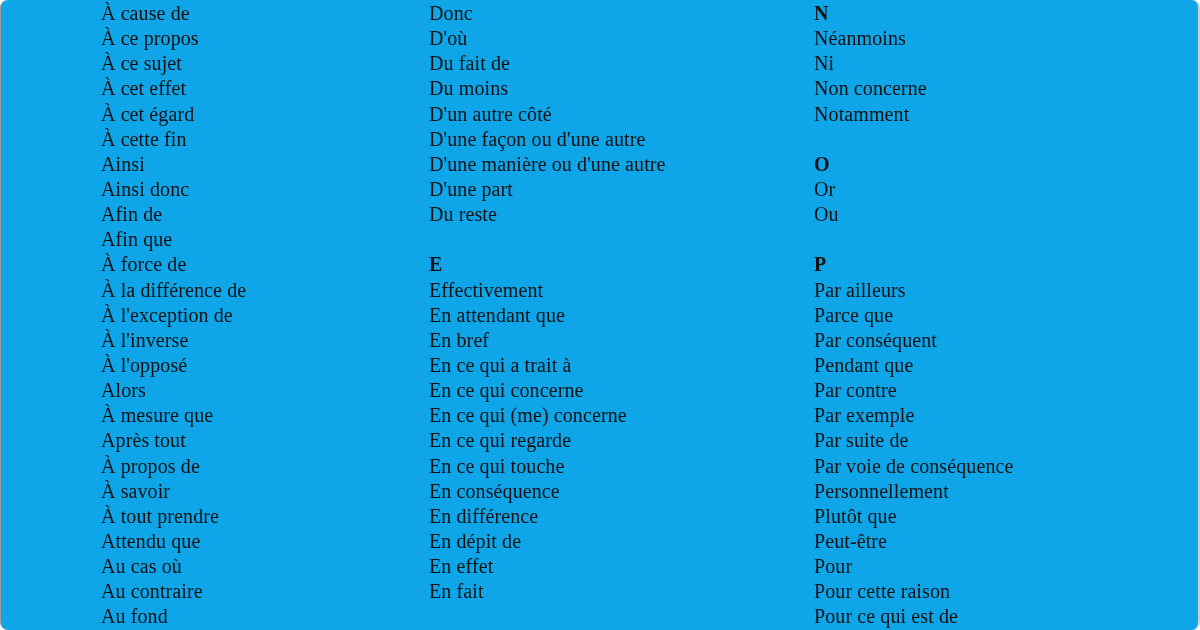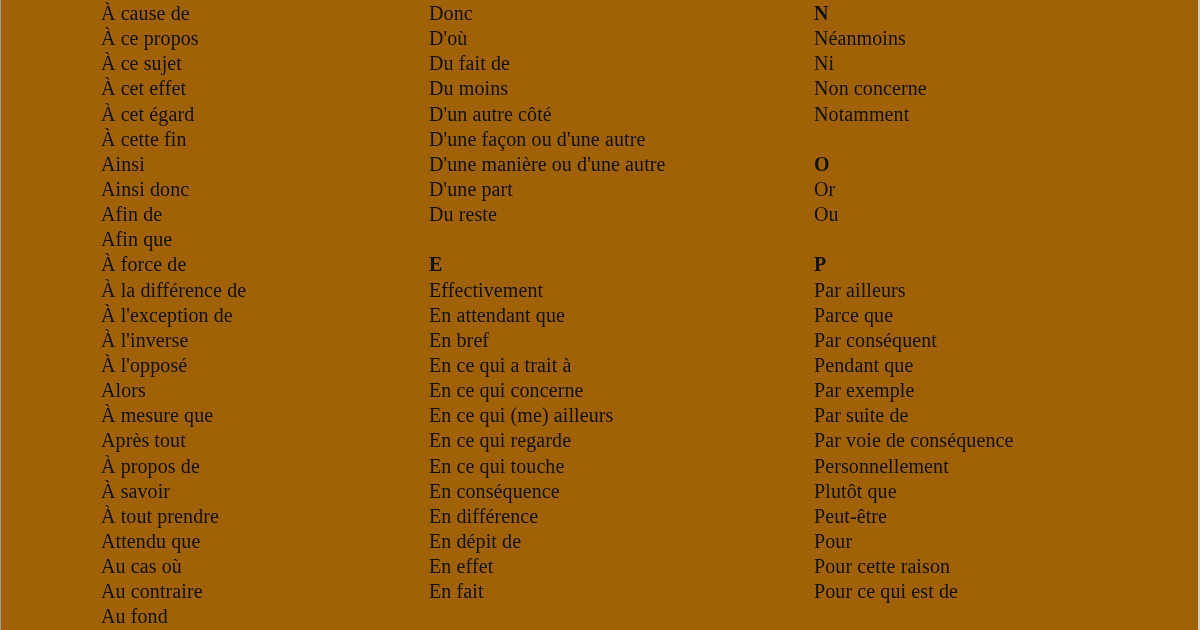--- a/index.html
+++ b/index.html
@@ -14,24 +14,25 @@
       position: relative;
       font-family: "Liberation Serif", "DejaVu Serif", serif;
       color: #111111;
     }
     .page {
       position: absolute;
       left: 0;
       top: 0;
       width: 1200px;
       height: 630px;
-      background: #a16207;
+      background: #0ea5e9;
       box-sizing: border-box;
       border-left: 1px solid #9a9a9a;
       border-right: 2px solid #cfcfcf;
+      border-radius: 8px;
     }
     .column {
       position: absolute;
       top: 1px;
       margin: 0;
       padding: 0;
       list-style: none;
     }
     .col-1 { left: 100px; }
     .col-2 { left: 428px; }
@@ -89,21 +90,21 @@
       <li class="line">D'une manière ou d'une autre</li>
       <li class="line">D'une part</li>
       <li class="line">Du reste</li>
       <li class="line"></li>
       <li class="line heading">E</li>
       <li class="line">Effectivement</li>
       <li class="line">En attendant que</li>
       <li class="line">En bref</li>
       <li class="line">En ce qui a trait à</li>
       <li class="line">En ce qui concerne</li>
-      <li class="line">En ce qui (me) ailleurs</li>
+      <li class="line">En ce qui (me) concerne</li>
       <li class="line">En ce qui regarde</li>
       <li class="line">En ce qui touche</li>
       <li class="line">En conséquence</li>
       <li class="line">En différence</li>
       <li class="line">En dépit de</li>
       <li class="line">En effet</li>
       <li class="line">En fait</li>
     </ul>
   <ul class="column col-3">
       <li class="line heading">N</li>
@@ -114,20 +115,21 @@
       <li class="line"></li>
       <li class="line heading">O</li>
       <li class="line">Or</li>
       <li class="line">Ou</li>
       <li class="line"></li>
       <li class="line heading">P</li>
       <li class="line">Par ailleurs</li>
       <li class="line">Parce que</li>
       <li class="line">Par conséquent</li>
       <li class="line">Pendant que</li>
+      <li class="line">Par contre</li>
       <li class="line">Par exemple</li>
       <li class="line">Par suite de</li>
       <li class="line">Par voie de conséquence</li>
       <li class="line">Personnellement</li>
       <li class="line">Plutôt que</li>
       <li class="line">Peut-être</li>
       <li class="line">Pour</li>
       <li class="line">Pour cette raison</li>
       <li class="line">Pour ce qui est de</li>
     </ul>

